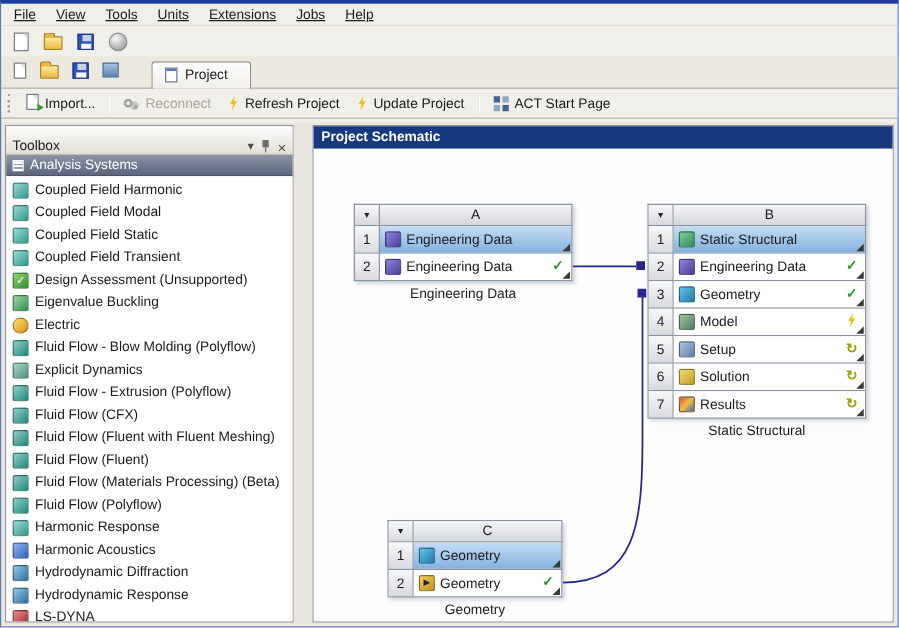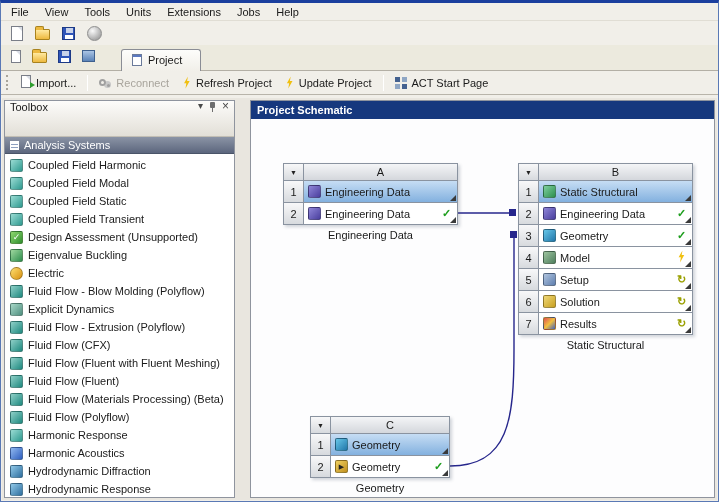--- a/index.html
+++ b/index.html
@@ -6,21 +6,21 @@
   html,body { background:#cfccc4; }
   body { font-family:"Liberation Sans", sans-serif; }
   .app {
     position:relative; width:719px; height:502px; background:#f1efe9;
     border:1px solid #5a79b5; border-top:3px solid #1b3f9e; overflow:hidden;
     font-size:11px; color:#1a1a1a;
   }
   
   .menubar { height:18px; display:flex; align-items:center; padding-left:2px;
     background:#f1efe9; border-bottom:1px solid #e0ddd4; }
-  .menu-item { padding:2px 8px; cursor:default; }
+  .menu-item { padding:2px 8px; cursor:default;text-decoration:underline; }
   
   .toolbar1 { height:24px; display:flex; align-items:center; gap:8px; padding-left:8px;
     background:#f1efe9; }
   .tbtn { background:none; border:none; padding:2px; display:flex; align-items:center; }
   
   .tabstrip { height:26px; background:#eceade; display:flex; align-items:flex-end;
     border-bottom:1px solid #b3afa5; position:relative; }
   .strip-icons { display:flex; align-items:center; gap:7px; padding:0 8px 5px 8px; }
   .tab { display:flex; align-items:center; gap:6px; background:linear-gradient(#fdfdfb,#f1efe9);
     border:1px solid #8a8d95; border-bottom:none; border-radius:3px 3px 0 0;
@@ -68,22 +68,22 @@
   .grid-icon::before { content:""; position:absolute; left:0; top:0; width:5px; height:5px;
     background:#44618f; box-shadow:7px 0 0 #8fa6c4, 0 7px 0 #8fa6c4, 7px 7px 0 #44618f; }
   .proj-icon { display:inline-block; width:10px; height:12px; background:#fff;
     border:1px solid #6a7a9a; background-image:linear-gradient(#5b79c0 0, #5b79c0 2px, transparent 2px); }
   
   .main { position:absolute; top:95px; left:1px; right:1px; bottom:1px;
     display:flex; background:#e9e6df; }
   
   .toolbox { width:231px; margin:2px 0 2px 2px; background:#ffffff;
     border:1px solid #8f949e; display:flex; flex-direction:column; }
-  .toolbox-header { height:36px; flex:none; background:linear-gradient(#fdfcfa,#e2dfd7);
-    border-bottom:1px solid #c2beb4; display:flex; align-items:flex-start; padding:0 5px; gap:5px; }
+  .toolbox-header { height:23px; flex:none; background:linear-gradient(#fdfcfa,#e2dfd7);
+    border-bottom:1px solid #c2beb4; display:flex; align-items:flex-end; padding:0 5px; gap:5px; }
   .toolbox-title { flex:1; }
   .hdr-ic { color:#4a4a4a; font-size:10px; line-height:10px; cursor:default; }
   .pin-icon { position:relative; display:inline-block; width:9px; height:12px; }
   .pin-icon::before { content:""; position:absolute; left:2px; top:1px; width:5px; height:6px;
     background:#6e6e6e; border-radius:1px; }
   .pin-icon::after { content:""; position:absolute; left:4px; top:7px; width:1px; height:4px;
     background:#6e6e6e; }
   .section-bar { height:17px; flex:none; background:linear-gradient(#8b94a5,#5c667d);
     color:#ffffff; display:flex; align-items:center; gap:5px; padding:0 5px;
     border-bottom:1px solid #4a5468; }

